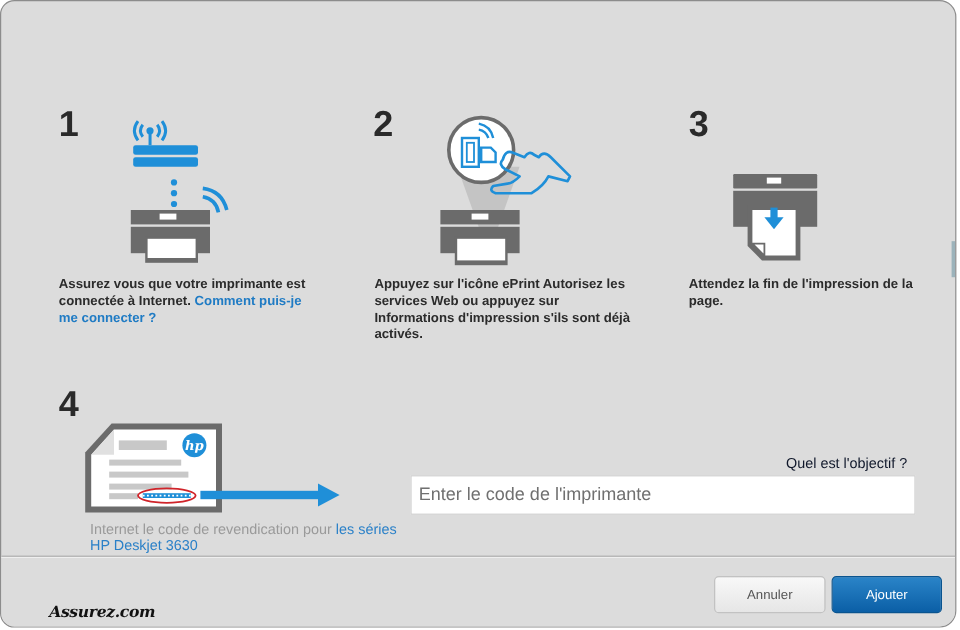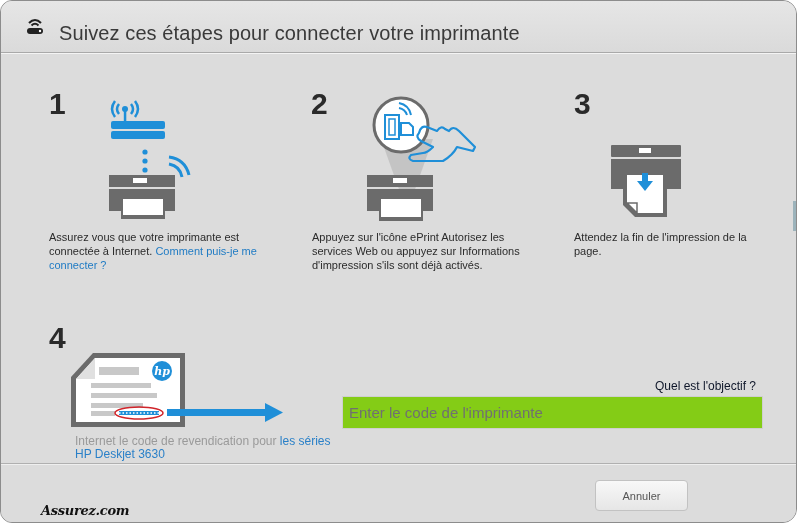--- a/index.html
+++ b/index.html
@@ -23,29 +23,29 @@
   .header-title {
     position: absolute; left: 58px; top: 21px;
     font-size: 20px; color: #3a3a3a; letter-spacing: 0.1px;
   }
 
   .step-num {
     position: absolute; font-size: 30px; font-weight: bold; color: #2a2a2a;
     font-family: "Liberation Sans", sans-serif;
   }
   .step-text {
-    position: absolute; font-size: 11px; font-weight: normal; color: #2b2b2b;
+    position: absolute; font-size: 11px; font-weight: bold; color: #2b2b2b;
     line-height: 14px;
   }
   .link { color: #1f7bc4; }
   .illus { position: absolute; }
 
   .code-input {
     position: absolute; left: 341px; top: 395px; width: 421px; height: 33px;
-    background: #84cc16; border: 1px solid #cfcfcf;
+    background: #ffffff; border: 1px solid #cfcfcf;
     font-family: "Liberation Sans", sans-serif; font-size: 15px; color: #555;
     padding: 0 6px; outline: none;
   }
   .code-input::placeholder { color: #707070; }
 
   .objective-link {
     position: absolute; right: 40px; top: 378px; font-size: 12px; color: #0f172a;
   }
   .obtain-text {
     position: absolute; left: 74px; top: 434px; width: 260px;
@@ -81,29 +81,20 @@
   .right-edge {
     position: absolute; right: 0; top: 200px; width: 3px; height: 30px;
     background: #5b8a9a; opacity: 0.5;
   }
 </style>
 </head>
 <body>
 
 <div class="dialog">
 
-  <div class="header">
-    <svg class="header-icon" viewBox="0 0 20 18">
-      <path d="M4 6 Q10 0 16 6" stroke="#222" stroke-width="2" fill="none"></path>
-      <path d="M6.5 8.5 Q10 5 13.5 8.5" stroke="#222" stroke-width="2" fill="none"></path>
-      <rect x="2" y="11" width="16" height="6" rx="3" fill="#222"></rect>
-      <circle cx="15" cy="14" r="1.2" fill="#fff"></circle>
-    </svg>
-    <div class="header-title">Suivez ces étapes pour connecter votre imprimante</div>
-  </div>
 
   <div class="step-num" style="left:48px; top:86px;">1</div>
   <svg class="illus" style="left:104px; top:96px;" width="92" height="124" viewBox="0 0 92 124">
 
     <path d="M10 4 Q4 12 10 20" stroke="#1f8fd8" stroke-width="2.5" fill="none"></path>
     <path d="M14 7 Q10 12 14 17" stroke="#1f8fd8" stroke-width="2.5" fill="none"></path>
     <path d="M30 4 Q36 12 30 20" stroke="#1f8fd8" stroke-width="2.5" fill="none"></path>
     <path d="M26 7 Q30 12 26 17" stroke="#1f8fd8" stroke-width="2.5" fill="none"></path>
     <circle cx="20" cy="12" r="3" fill="#1f8fd8"></circle>
     <rect x="18.8" y="12" width="2.5" height="12" fill="#1f8fd8"></rect>
@@ -194,15 +185,16 @@
   <input class="code-input" type="text" placeholder="Enter le code de l'imprimante" style="">
 
   <div class="obtain-text">
     <span>Internet le code de revendication pour </span><a class="link">les séries HP Deskjet 3630</a>
   </div>
 
   <div class="right-edge"></div>
 
   <div class="footer">
     <div class="btn btn-cancel">Annuler</div>
+    <div class="btn btn-add">Ajouter</div>
   </div>
   <div class="watermark">Assurez.com</div>
 </div>
 
 </body></html>

